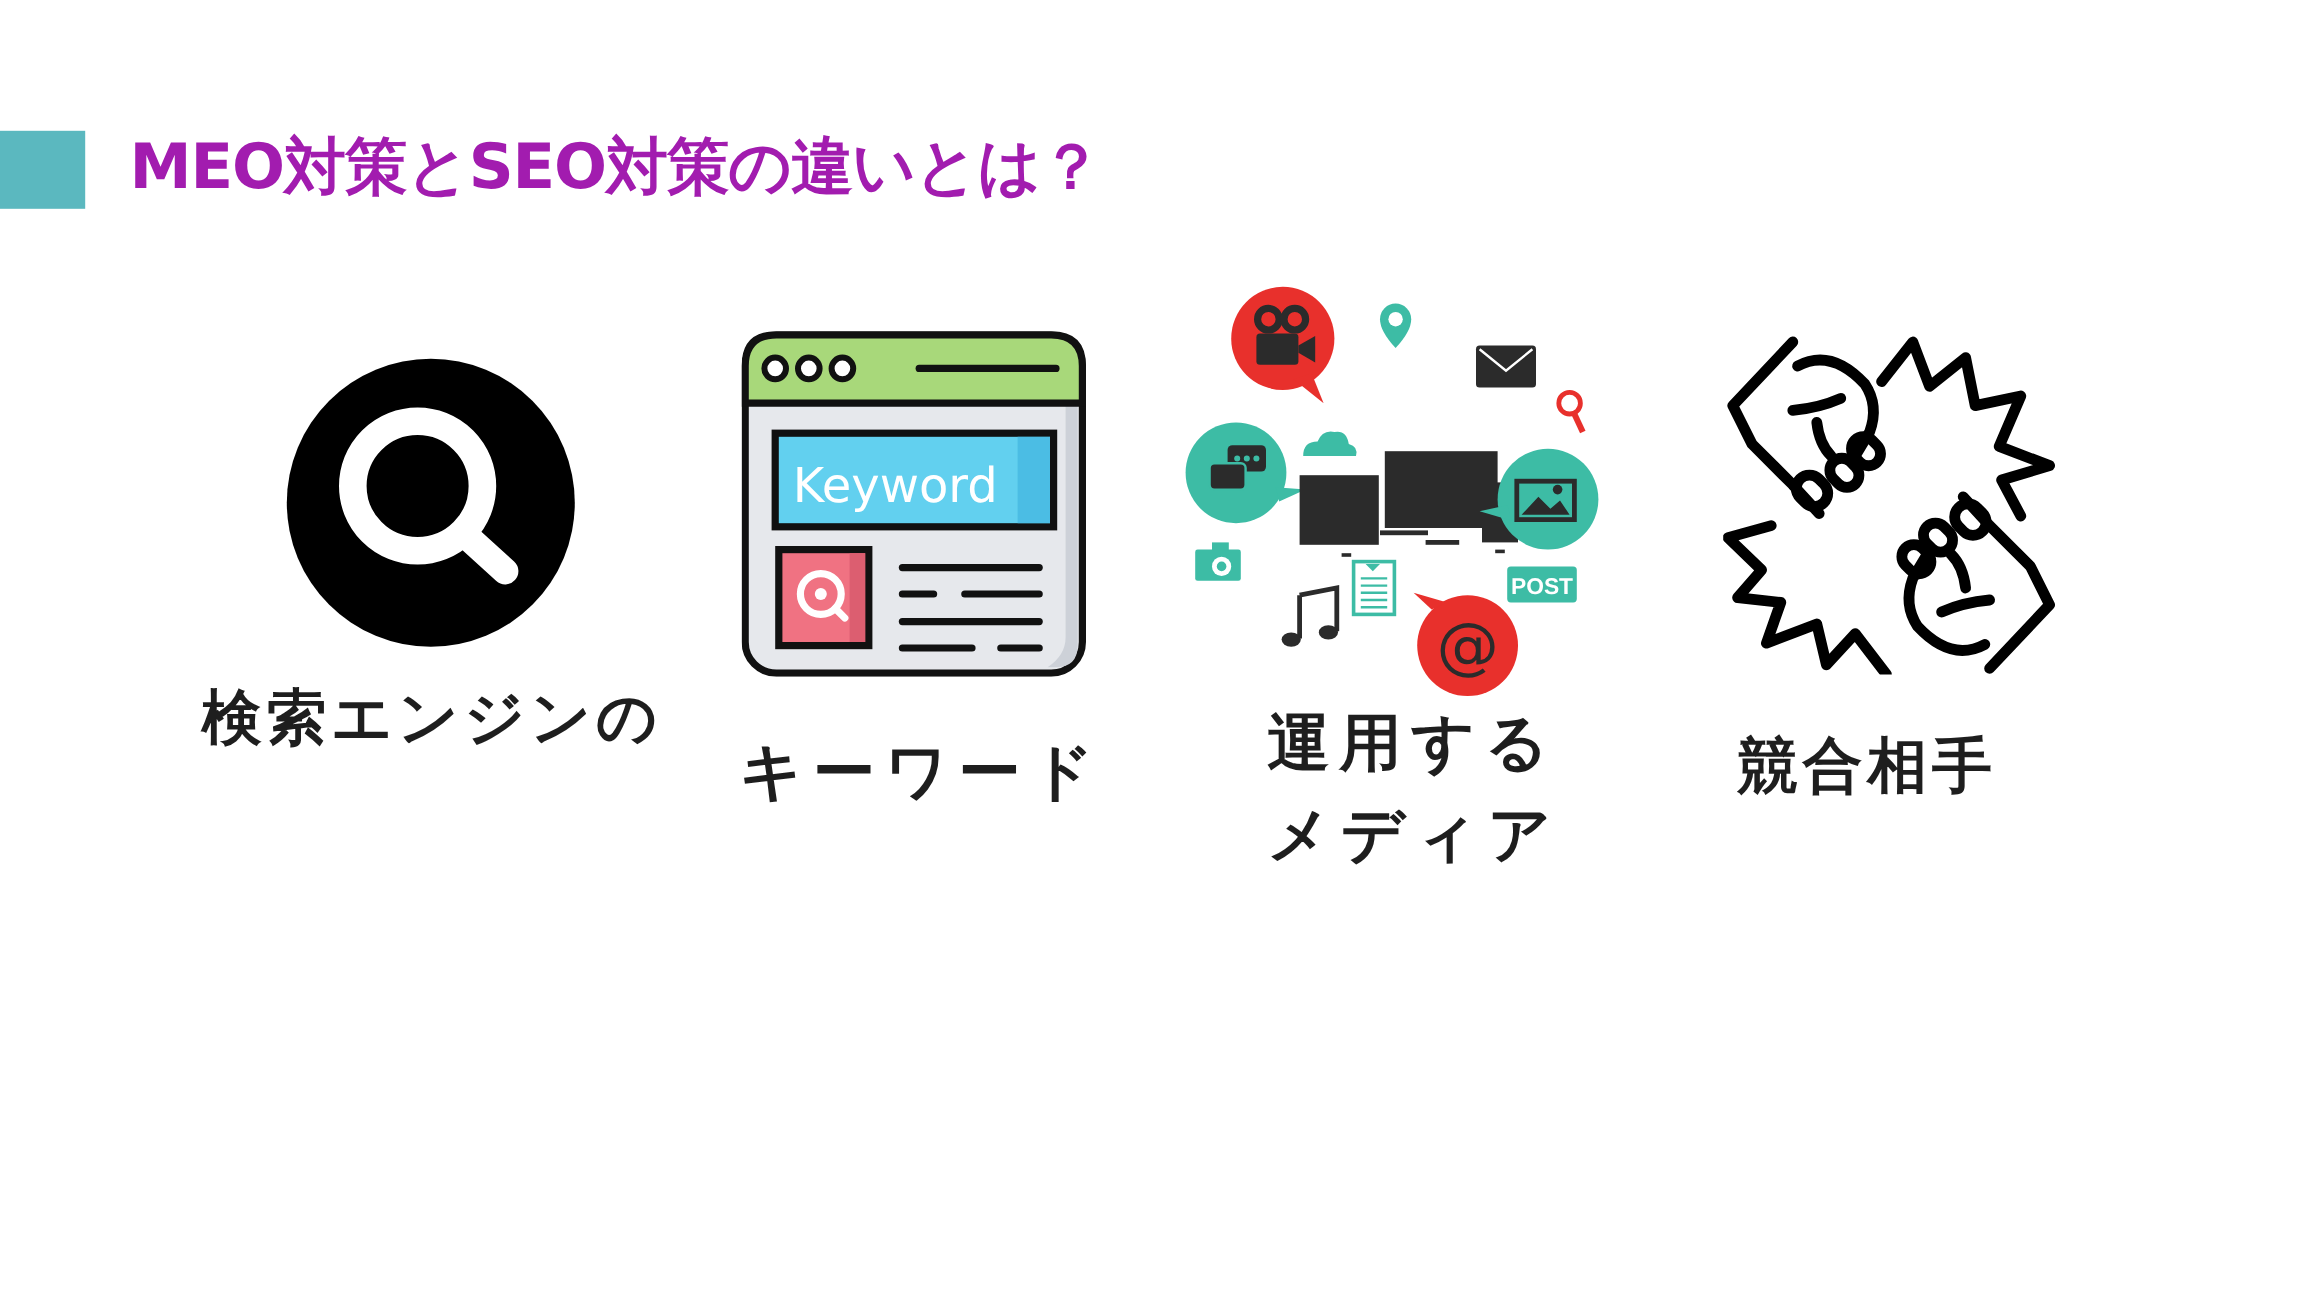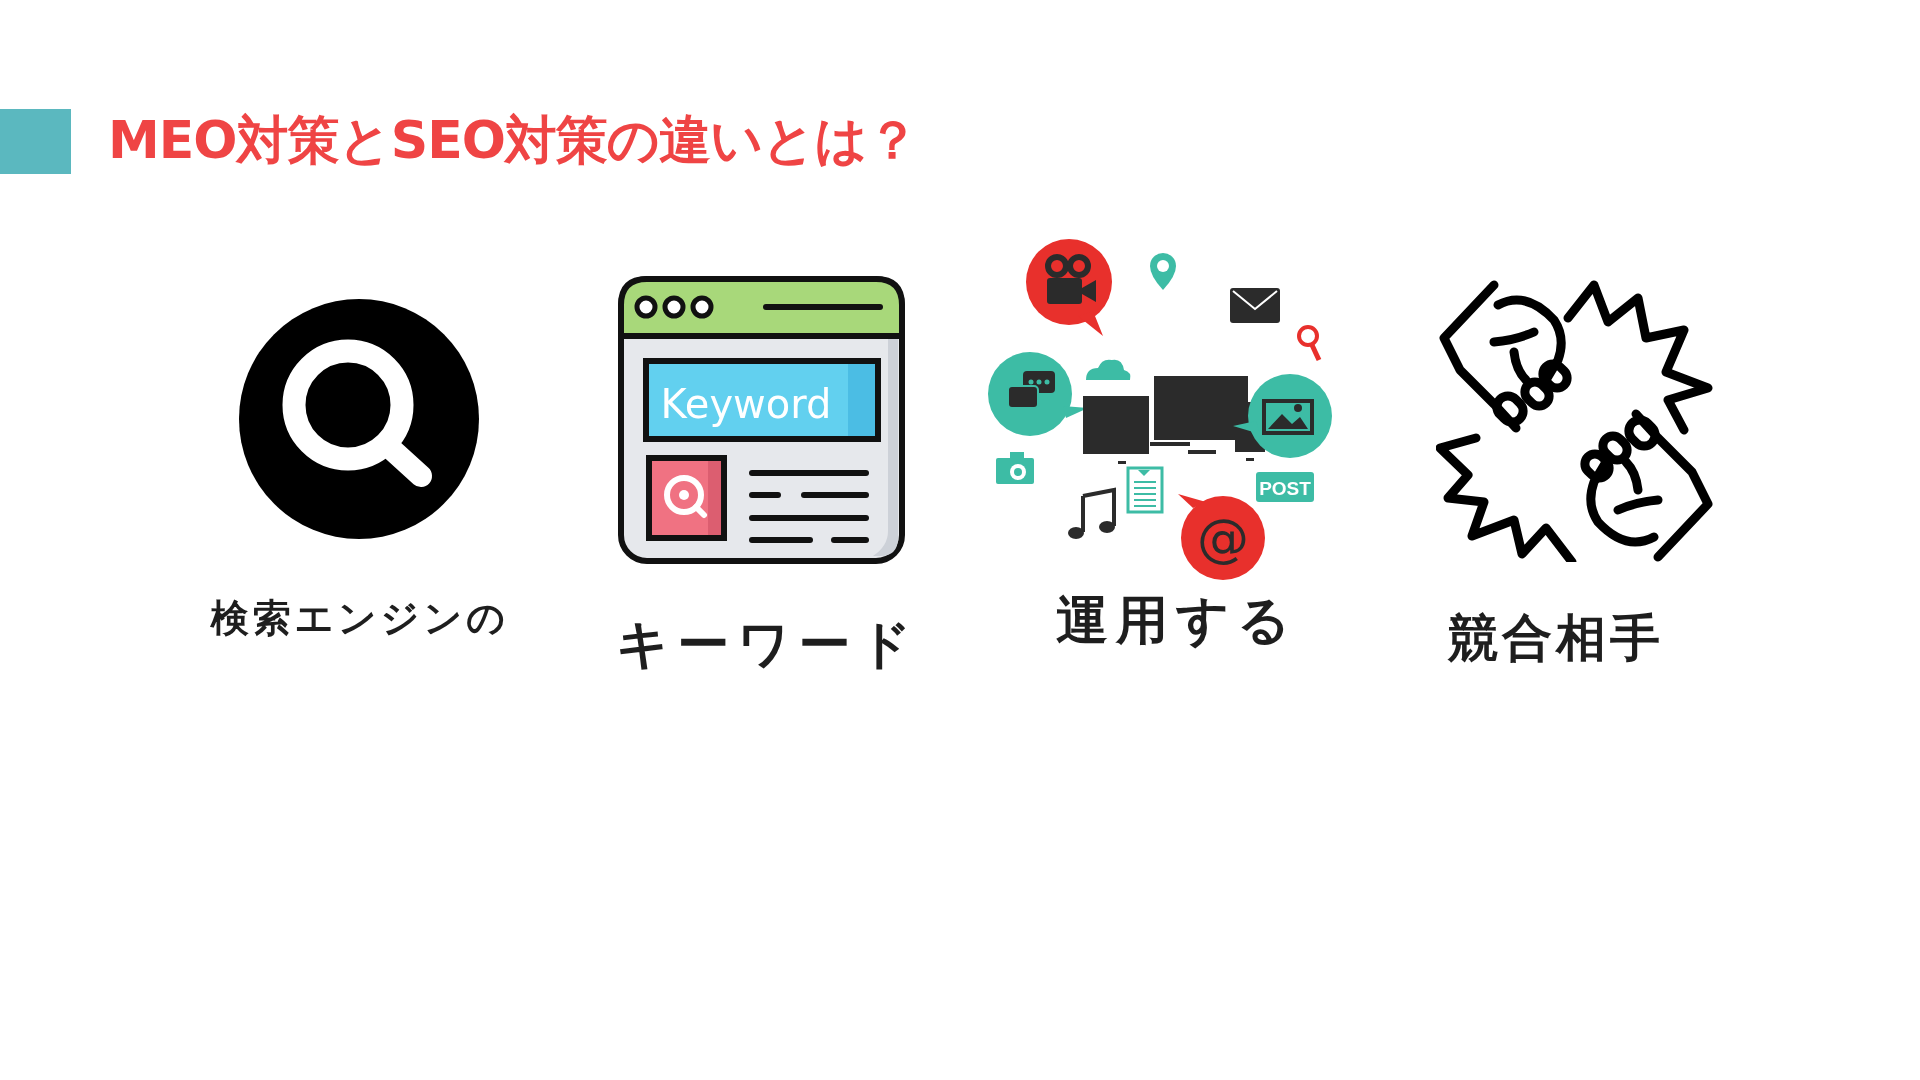--- a/index.html
+++ b/index.html
@@ -1,24 +1,24 @@
 <!DOCTYPE html>
 <html><head>
 <meta charset="utf-8">
 <style>
   html, body { margin:0; padding:0; }
   body { width:1920px; height:1080px; background:#ffffff; position:relative; overflow:hidden;
          font-family:"DejaVu Sans", "Liberation Sans", sans-serif; }
   .accent-block { position:absolute; left:0; top:109px; width:71px; height:65px; background:#5bb8bf; }
-  .title { position:absolute; left:108px; top:108px; font-size:52px; font-weight:bold; color:#ef4444;
+  .title { position:absolute; left:108px; top:108px; font-size:52px; font-weight:bold; color:#a21caf;
            letter-spacing:-1px; line-height:64px; white-space:nowrap; }
   .icon { position:absolute; }
   .label { position:absolute; color:#1e1e1e; font-weight:bold; white-space:nowrap; }
   .label span { display:block; }
-  .lbl-search { left:160px; top:582px; width:400px; text-align:center; font-size:38px; line-height:72px; letter-spacing:4px; }
+  .lbl-search { left:160px; top:562px; width:400px; text-align:center; font-size:50px; line-height:72px; letter-spacing:4px; }
   .lbl-keyword { left:616px; top:582px; font-size:52px; line-height:76px; letter-spacing:8px;margin-top:24px; }
   .lbl-media { left:1056px; top:582px; font-size:52px; line-height:76px; letter-spacing:8px; }
   .lbl-comp { left:1448px; top:608px; font-size:50px; line-height:60px; letter-spacing:4px;text-align:center; }
   .kw-text { font-family:"DejaVu Sans", sans-serif; }
 </style>
 </head>
 <body>
 
 <div class="accent-block"></div>
 <div class="title">MEO対策とSEO対策の違いとは？</div>
@@ -149,16 +149,17 @@
 </svg>
 
 <div class="label lbl-search">
   <span>検索エンジンの</span>
 </div>
 <div class="label lbl-keyword">
   <span>キーワード</span>
 </div>
 <div class="label lbl-media">
   <span>運用する</span>
+  <span>メディア</span>
 </div>
 <div class="label lbl-comp">
   <span>競合相手</span>
 </div>
 
 </body></html>

